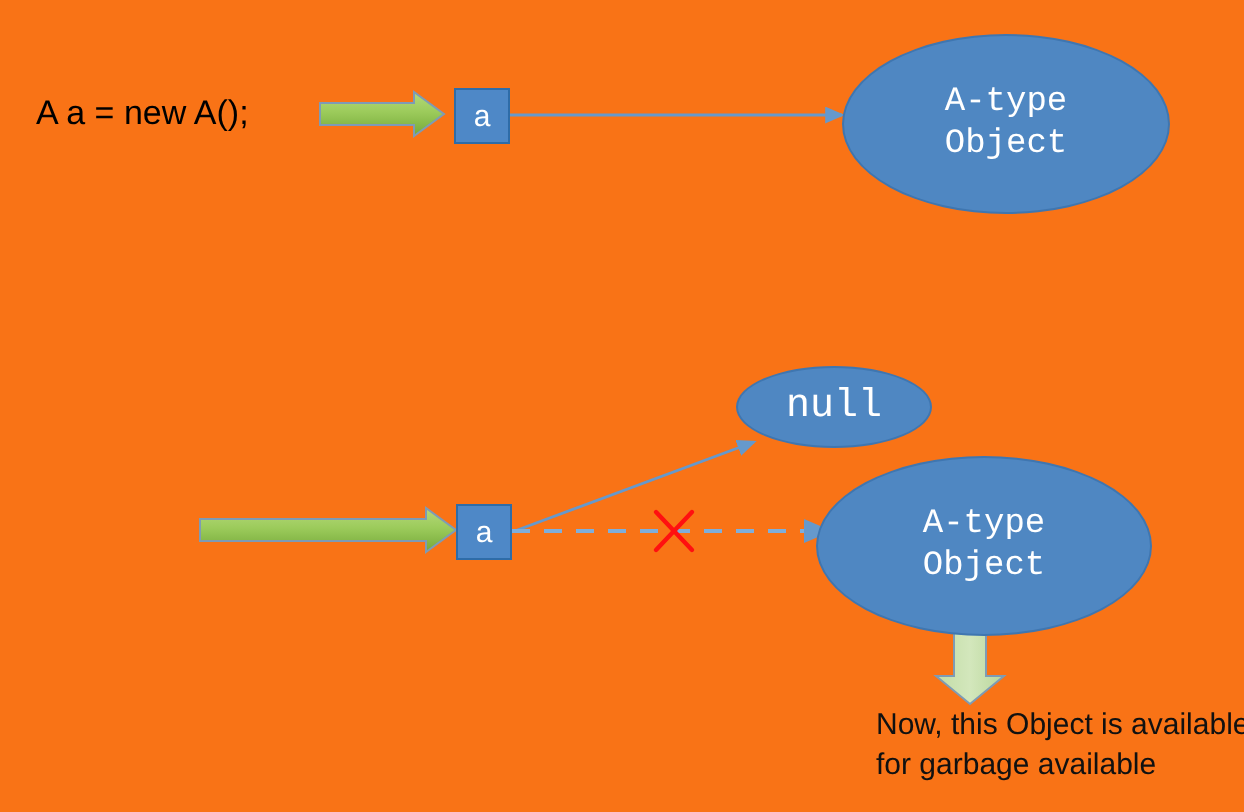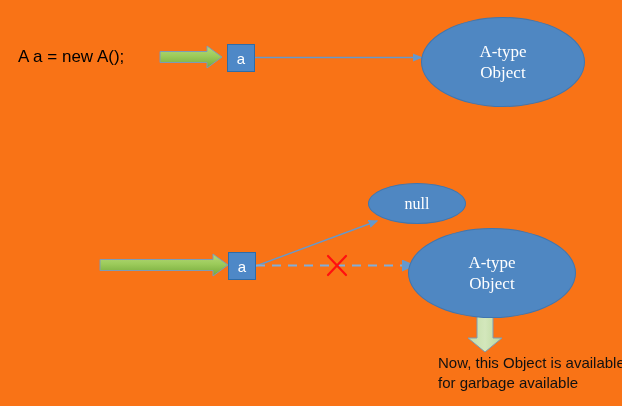--- a/index.html
+++ b/index.html
@@ -49,26 +49,26 @@
     position: absolute;
     box-sizing: border-box;
     background: #4F87C2;
     border: 1px solid #3F76B0;
     border-radius: 50%;
     display: flex;
     flex-direction: column;
     align-items: center;
     justify-content: center;
     color: #ffffff;
-    font-family: Liberation Serif, serif;
+    font-family: Liberation Mono, monospace;
     font-size: 17px;
     line-height: 21px;
     text-align: center;
   }
-  .ellipse.small { font-size: 16px; }
+  .ellipse.small { font-size: 20px; }
   .svg-layer {
     position: absolute;
     left: 0;
     top: 0;
     width: 622px;
     height: 406px;
     pointer-events: none;
   }
 </style>
 </head>

